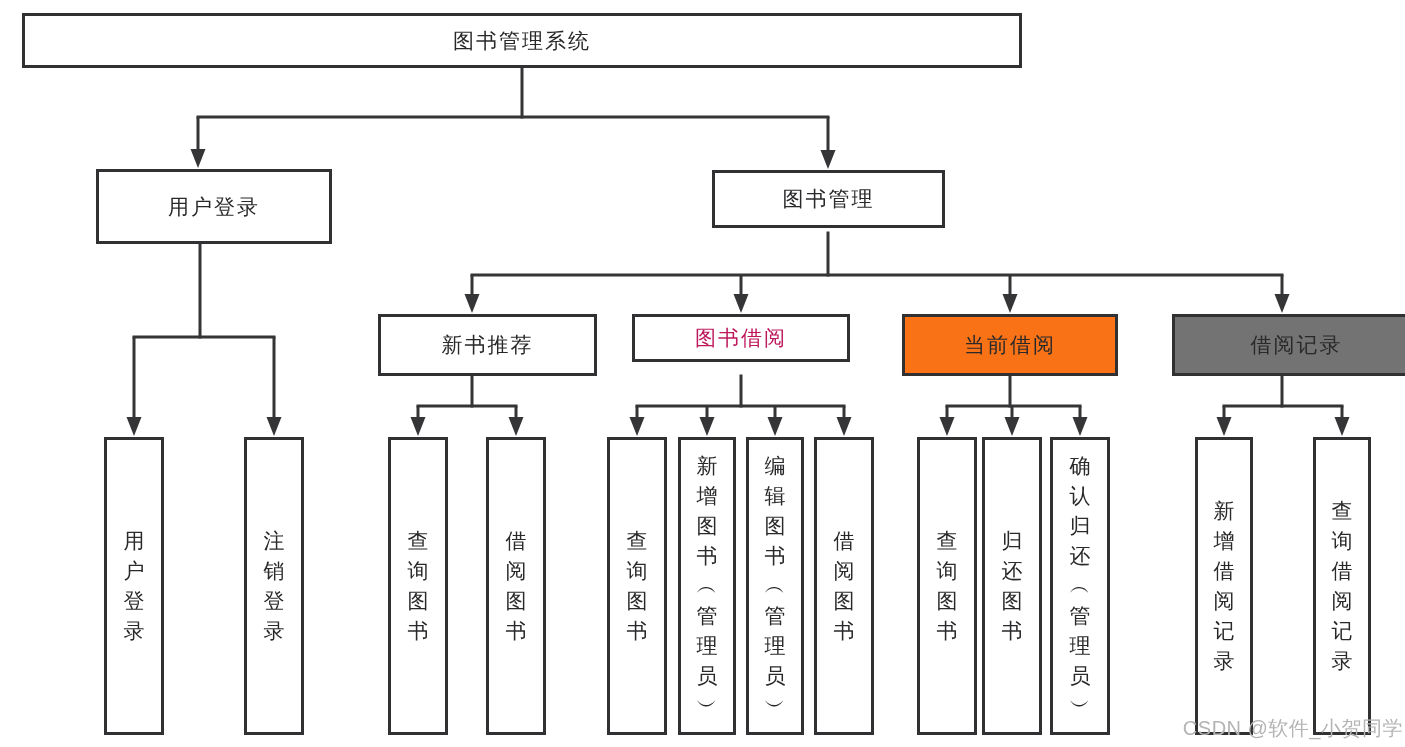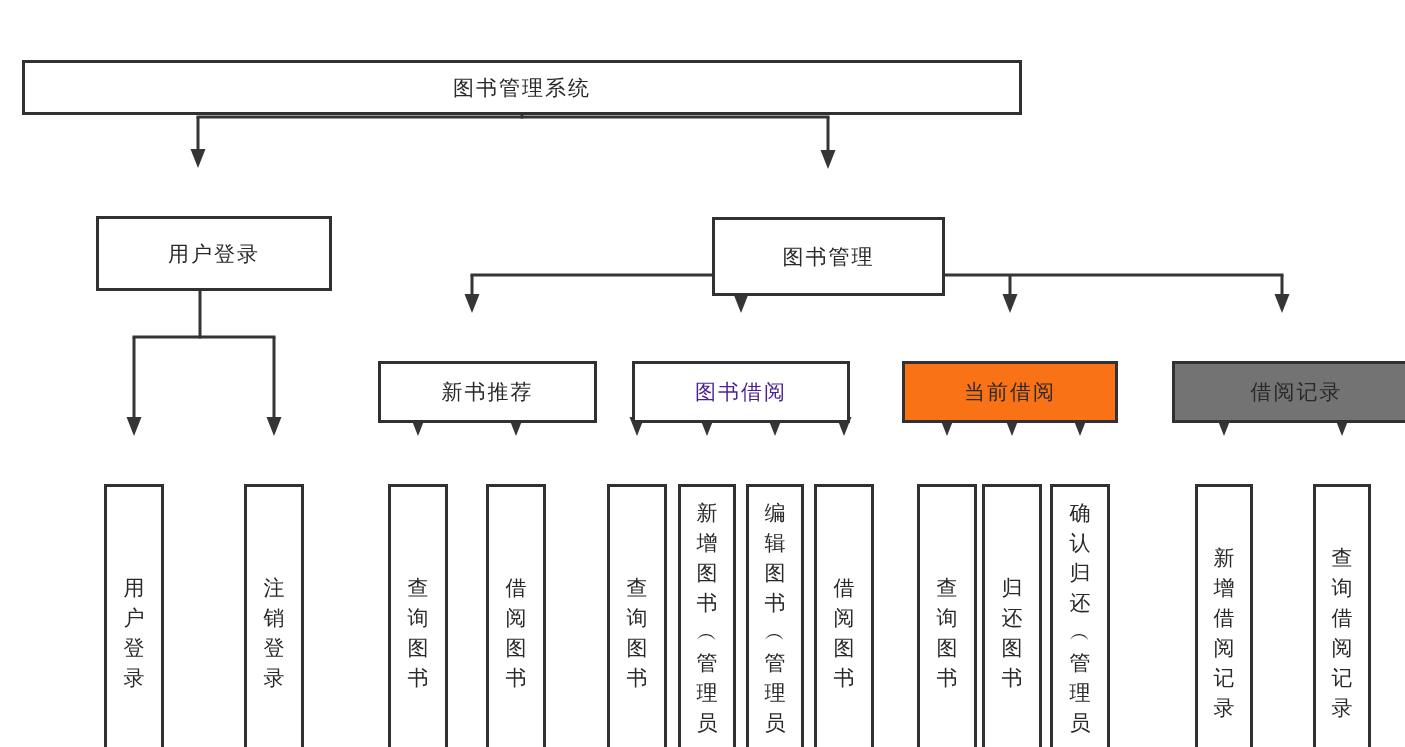--- a/index.html
+++ b/index.html
@@ -20,21 +20,20 @@
   #nodes-layer { position: absolute; left: 0; top: 0; z-index: 2; }
   .node {
     position: absolute;
     box-sizing: border-box;
     background: #ffffff;
     border: 3px solid #313133;
     color: #29292b;
     display: flex;
     align-items: center;
     justify-content: center;
-    margin-top: 47px;
   }
   .node.horiz .label {
     font-size: 21px;
     letter-spacing: 2px;
     white-space: nowrap;
   }
   .node.vert .label {
     display: flex;
     flex-direction: column;
     align-items: center;
@@ -116,27 +115,27 @@
       <line x1="1342" y1="406" x2="1342" y2="426" stroke="#353537" stroke-width="3"></line>
       <polygon points="1334.5,417 1349.5,417 1342,436" fill="#353537"></polygon>
     </svg>
   <div id="nodes-layer">
       <div class="node horiz" style="left: 22px; top: 13px; width: 1000px; height: 55px; border-color: rgb(49, 49, 51); background: rgb(255, 255, 255); color: rgb(41, 41, 43);">
         <span class="label">图书管理系统</span>
       </div>
       <div class="node horiz" style="left: 96px; top: 169px; width: 236px; height: 75px; border-color: rgb(49, 49, 51); background: rgb(255, 255, 255); color: rgb(41, 41, 43);">
         <span class="label">用户登录</span>
       </div>
-      <div class="node horiz" style="left: 712px; top: 170px; width: 233px; height: 79px; border-color: rgb(49, 49, 51); background: rgb(255, 255, 255); color: rgb(41, 41, 43);">
+      <div class="node horiz" style="left: 712px; top: 170px; width: 233px; height: 58px; border-color: rgb(49, 49, 51); background: rgb(255, 255, 255); color: rgb(41, 41, 43);">
         <span class="label">图书管理</span>
       </div>
       <div class="node horiz" style="left: 378px; top: 314px; width: 219px; height: 62px; border-color: rgb(49, 49, 51); background: rgb(255, 255, 255); color: rgb(41, 41, 43);">
         <span class="label">新书推荐</span>
       </div>
-      <div class="node horiz" style="left: 632px; top: 314px; width: 218px; height: 62px; border-color: rgb(49, 49, 51); background: rgb(255, 255, 255); color: #4c1d95;">
+      <div class="node horiz" style="left: 632px; top: 314px; width: 218px; height: 48px; border-color: rgb(49, 49, 51); background: rgb(255, 255, 255); color: #be185d;">
         <span class="label">图书借阅</span>
       </div>
       <div class="node horiz" style="left: 902px; top: 314px; width: 216px; height: 62px; border-color: rgb(49, 49, 51); background: #f97316; color: rgb(41, 41, 43);">
         <span class="label">当前借阅</span>
       </div>
       <div class="node horiz" style="left: 1172px; top: 314px; width: 249px; height: 62px; border-color: rgb(49, 49, 51); background: #737373; color: rgb(41, 41, 43);">
         <span class="label">借阅记录</span>
       </div>
       <div class="node vert" style="left: 104px; top: 437px; width: 60px; height: 298px; border-color: rgb(49, 49, 51); background: rgb(255, 255, 255); color: rgb(41, 41, 43);">
         <span class="label">
@@ -255,13 +254,14 @@
         <span class="label">
           <span class="char">查</span>
           <span class="char">询</span>
           <span class="char">借</span>
           <span class="char">阅</span>
           <span class="char">记</span>
           <span class="char">录</span>
         </span>
       </div>
     </div>
+  <div id="watermark" style="color: rgb(181, 179, 179);">CSDN @软件_小贺同学</div>
 </div>
 
 </body></html>

